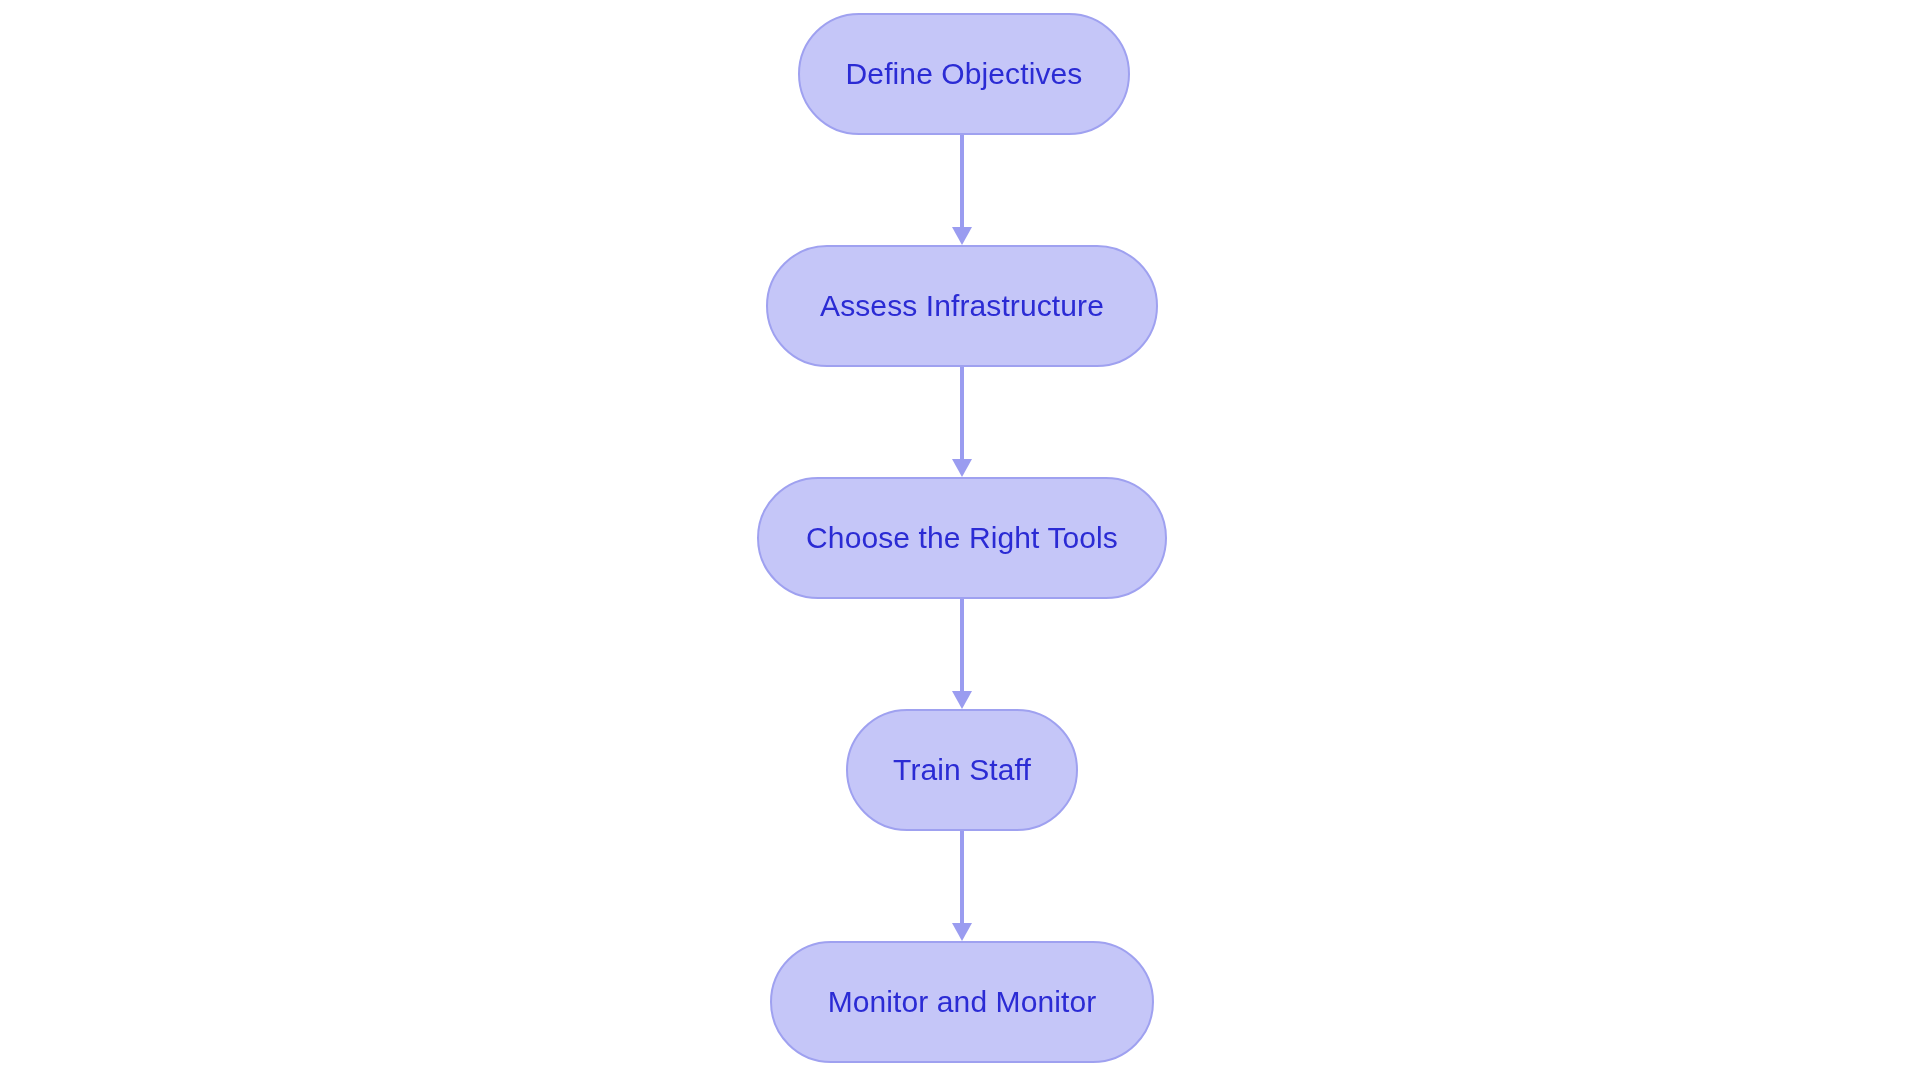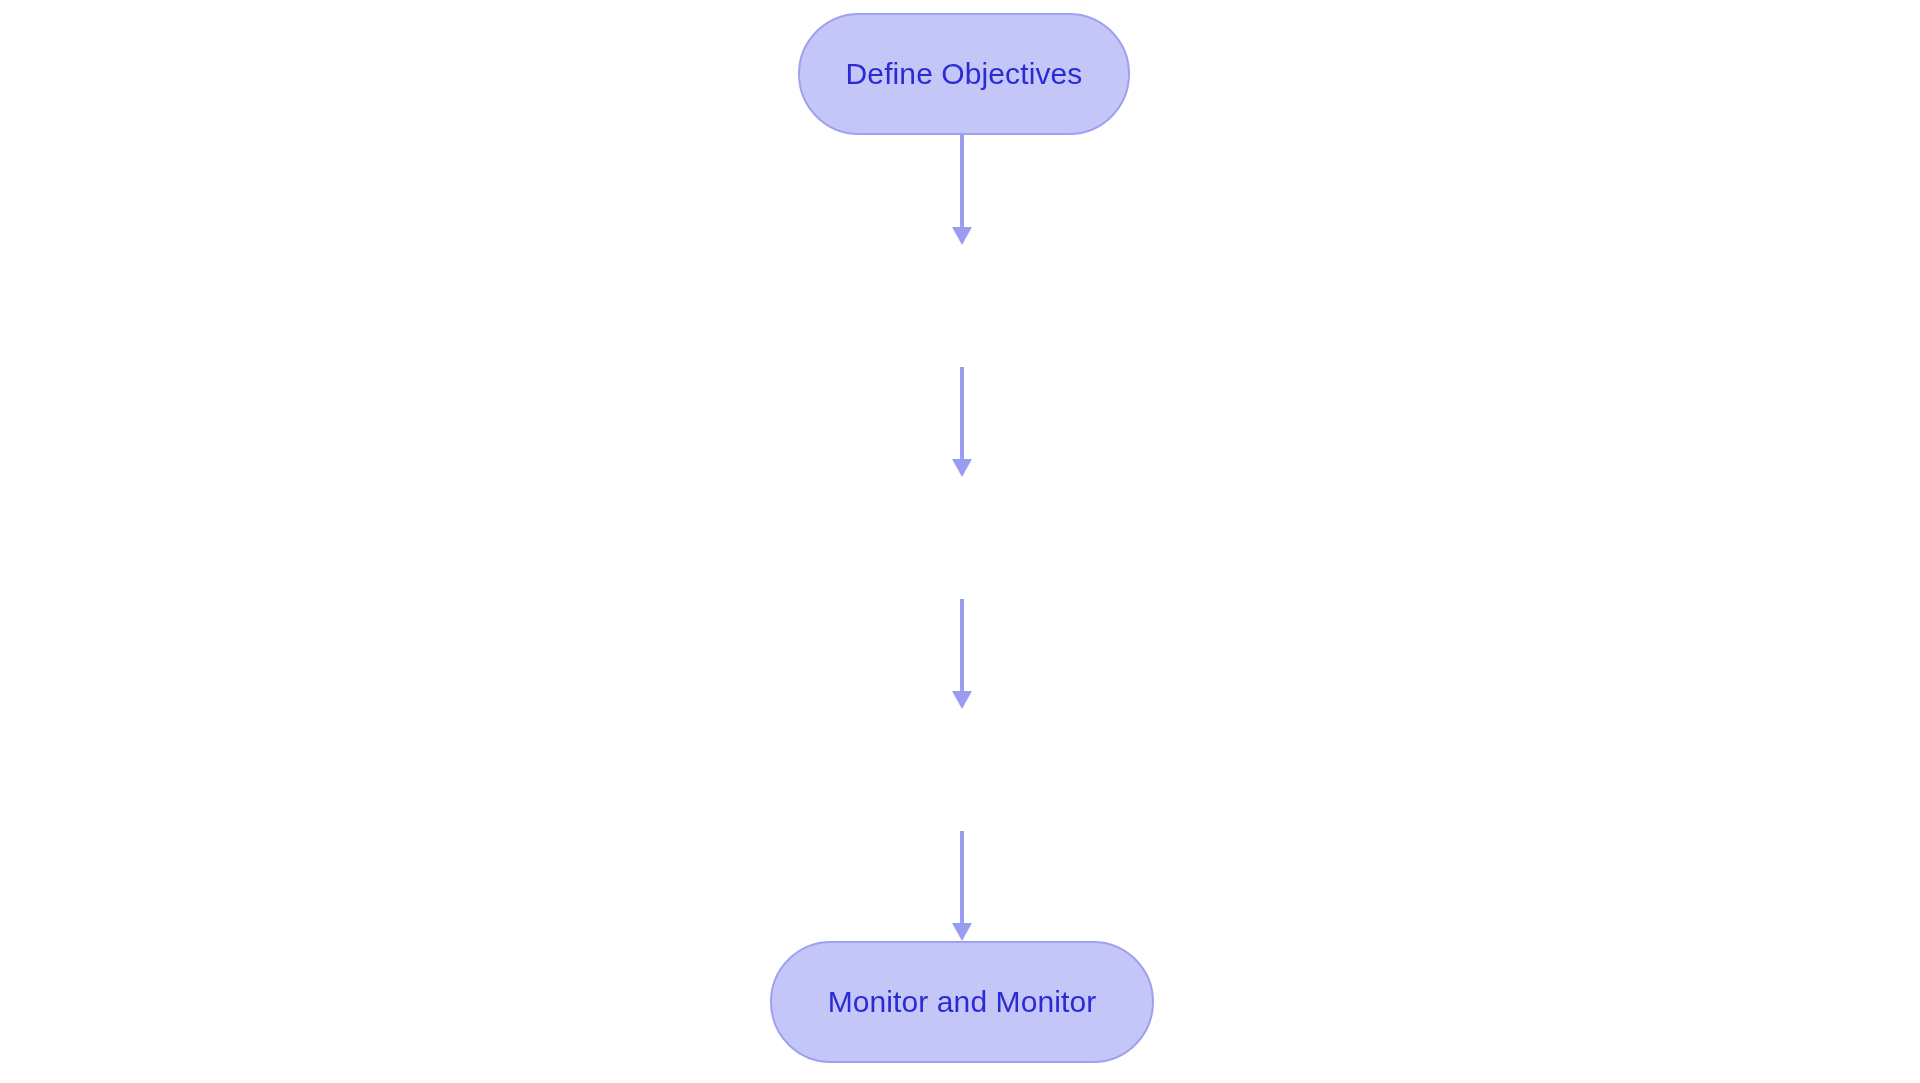--- a/index.html
+++ b/index.html
@@ -74,20 +74,29 @@
 
   <svg class="connector" style="left:942px; top:831px; width:40px; height:110px;" viewBox="0 0 40 110">
     <line class="connector-line" x1="20" y1="0" x2="20" y2="94"></line>
     <polygon class="connector-head" points="10,92 30,92 20,110"></polygon>
   </svg>
 
   <div class="node" style="left:798px; top:13px; width:332px;">
     <span class="node-label">Define Objectives</span>
   </div>
 
+  <div class="node" style="left:766px; top:245px; width:392px;">
+    <span class="node-label">Assess Infrastructure</span>
+  </div>
 
+  <div class="node" style="left:757px; top:477px; width:410px;">
+    <span class="node-label">Choose the Right Tools</span>
+  </div>
 
+  <div class="node" style="left:846px; top:709px; width:232px;">
+    <span class="node-label">Train Staff</span>
+  </div>
 
   <div class="node" style="left:770px; top:941px; width:384px;">
     <span class="node-label">Monitor and Monitor</span>
   </div>
 
 </div>
 
 </body></html>

